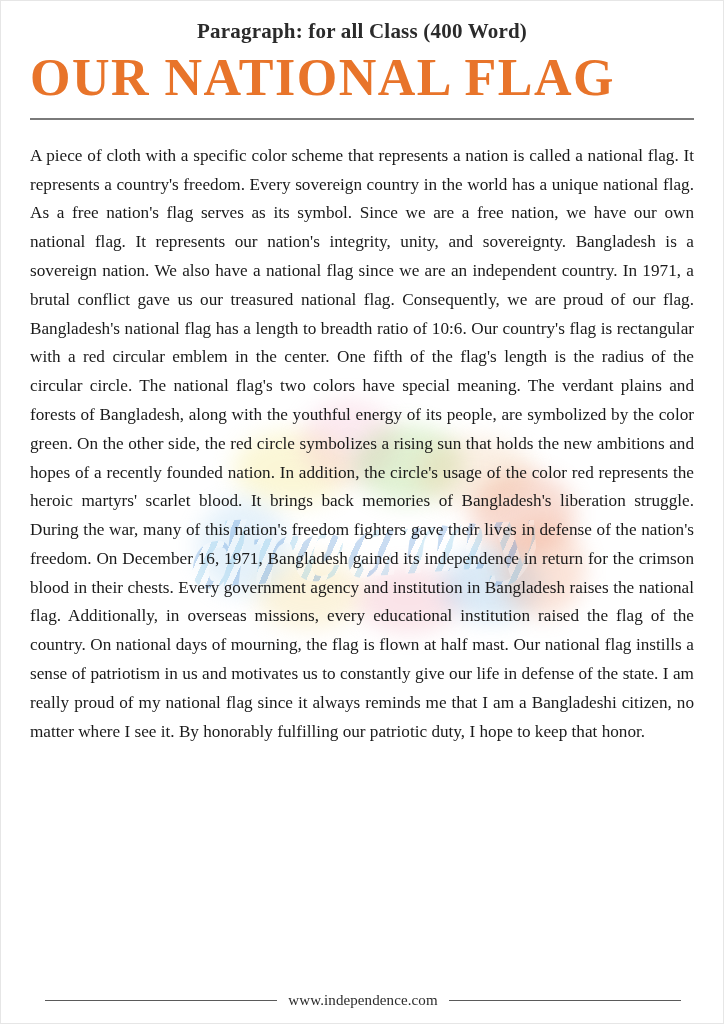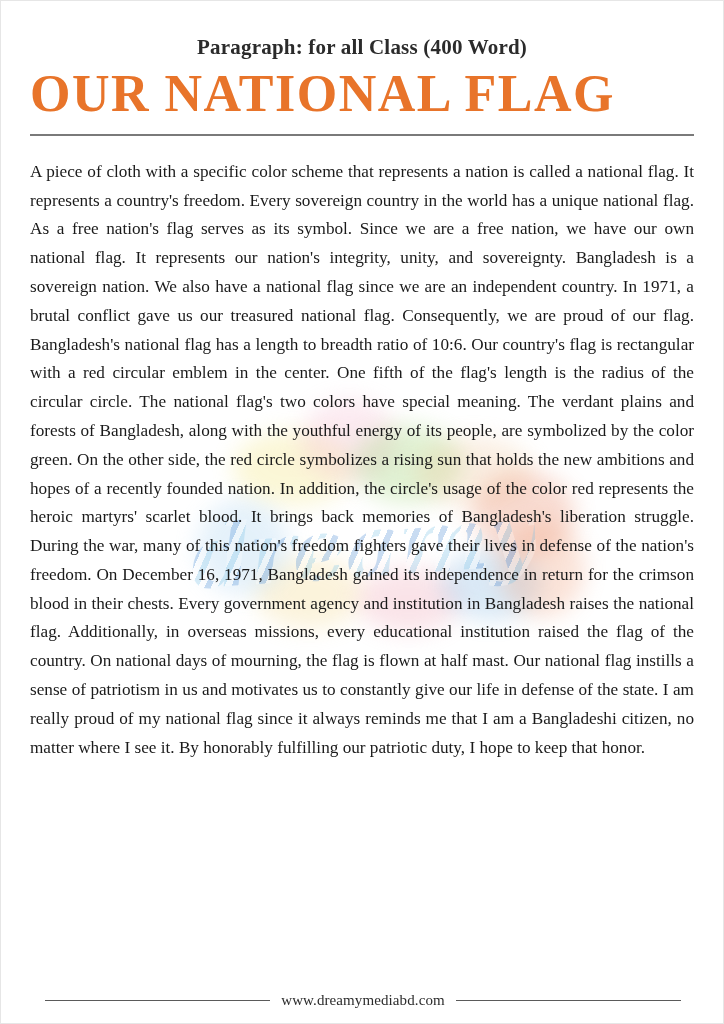--- a/index.html
+++ b/index.html
@@ -65,21 +65,21 @@
   .wm-b6 { left: 254px; top: 556px; width: 108px; height: 72px; background: #f3d88c; }
   .wm-b7 { left: 356px; top: 566px; width: 104px; height: 66px; background: #efa6b6; }
   .wm-b8 { left: 440px; top: 548px; width: 100px; height: 72px; background: #86b9e2; }
   .wm-b9 { left: 196px; top: 498px; width: 92px;  height: 96px; background: #a9d2f0; }
   .wm-b10{ left: 498px; top: 520px; width: 86px;  height: 96px; background: #f0a27e; }
 
   
   .content {
     position: relative;
     z-index: 2;
-    padding: 16px 29px;
+    padding: 0 29px;
   }
   .subtitle {
     text-align: center;
     font-family: "Liberation Serif", "DejaVu Serif", serif;
     font-weight: bold;
     font-size: 21px;
     color: #2b2b2b;
     letter-spacing: 0.2px;
     margin: 0;
     padding-top: 18px;
@@ -163,17 +163,17 @@
 
   <div class="content">
     <div class="subtitle">Paragraph: for all Class (400 Word)</div>
     <h1 class="main-title">OUR NATIONAL FLAG</h1>
     <hr class="title-rule">
     <p class="body-text">A piece of cloth with a specific color scheme that represents a nation is called a national flag. It represents a country's freedom. Every sovereign country in the world has a unique national flag. As a free nation's flag serves as its symbol. Since we are a free nation, we have our own national flag. It represents our nation's integrity, unity, and sovereignty. Bangladesh is a sovereign nation. We also have a national flag since we are an independent country. In 1971, a brutal conflict gave us our treasured national flag. Consequently, we are proud of our flag. Bangladesh's national flag has a length to breadth ratio of 10:6. Our country's flag is rectangular with a red circular emblem in the center. One fifth of the flag's length is the radius of the circular circle. The national flag's two colors have special meaning. The verdant plains and forests of Bangladesh, along with the youthful energy of its people, are symbolized by the color green. On the other side, the red circle symbolizes a rising sun that holds the new ambitions and hopes of a recently founded nation. In addition, the circle's usage of the color red represents the heroic martyrs' scarlet blood. It brings back memories of Bangladesh's liberation struggle. During the war, many of this nation's freedom fighters gave their lives in defense of the nation's freedom. On December 16, 1971, Bangladesh gained its independence in return for the crimson blood in their chests. Every government agency and institution in Bangladesh raises the national flag. Additionally, in overseas missions, every educational institution raised the flag of the country. On national days of mourning, the flag is flown at half mast. Our national flag instills a sense of patriotism in us and motivates us to constantly give our life in defense of the state. I am really proud of my national flag since it always reminds me that I am a Bangladeshi citizen, no matter where I see it. By honorably fulfilling our patriotic duty, I hope to keep that honor.</p>
   </div>
 
   <div class="footer">
     <span class="footer-rule"></span>
-    <span class="footer-url">www.dreamymediabd.com</span>
+    <span class="footer-url">www.independence.com</span>
     <span class="footer-rule"></span>
   </div>
 
 </div>
 
 </body></html>

